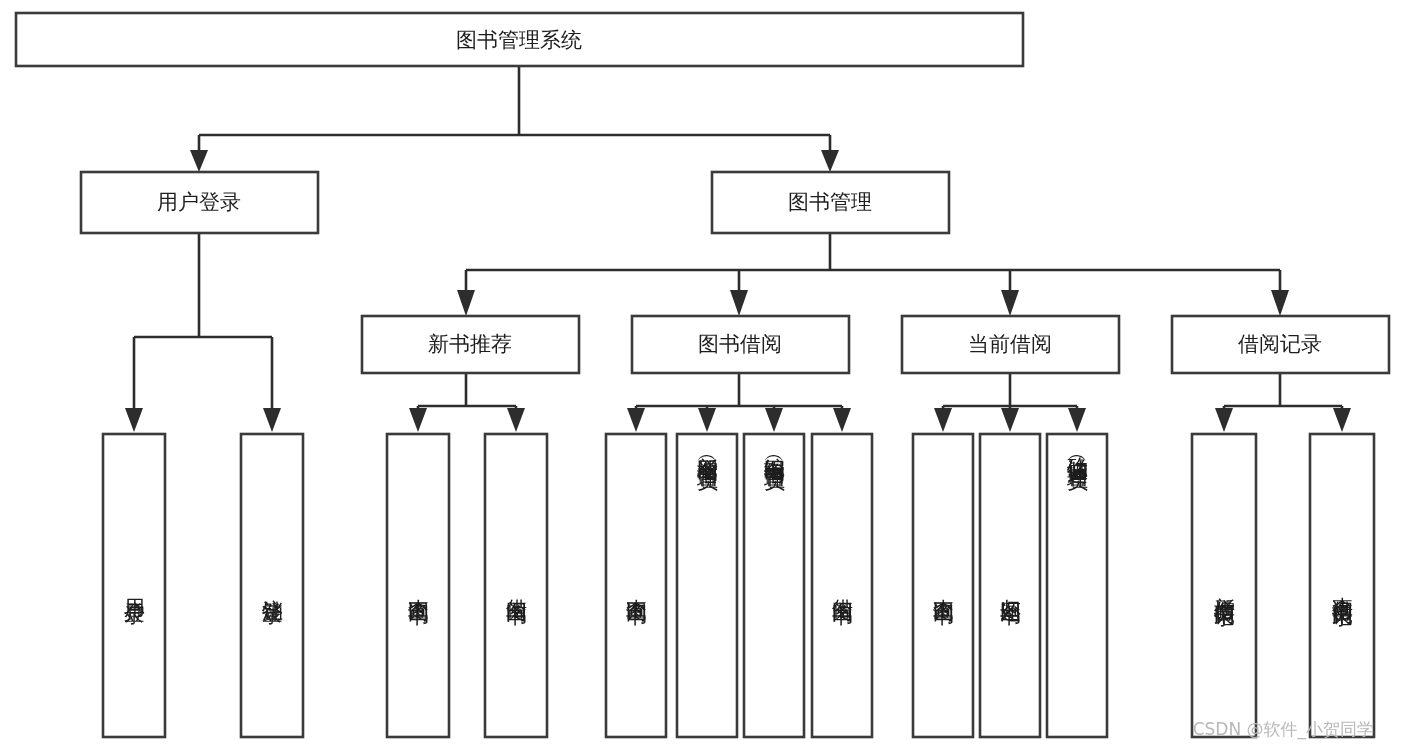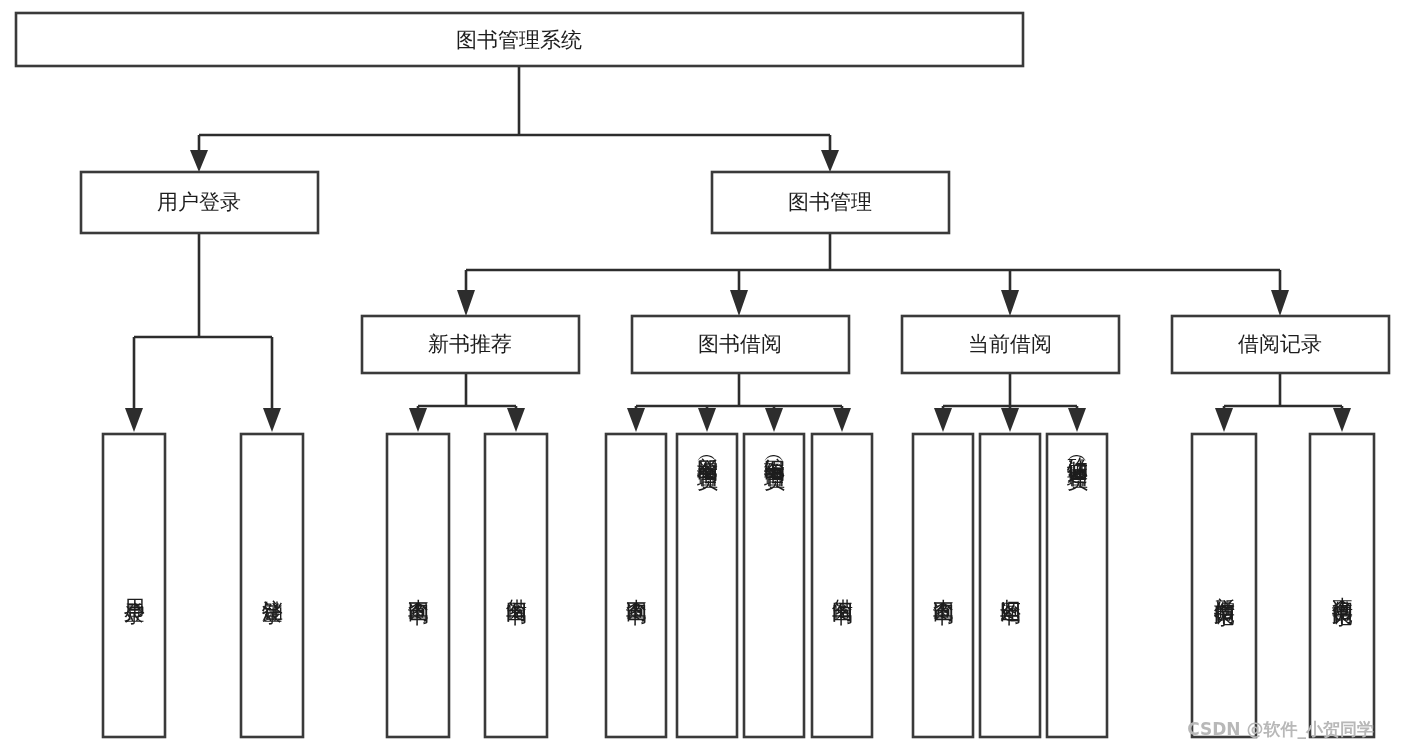--- a/index.html
+++ b/index.html
@@ -72,21 +72,20 @@
   }
   .watermark {
     position: absolute;
     right: 10px;
     bottom: 6px;
     font-family: "DejaVu Sans", "Liberation Sans", sans-serif;
     font-size: 17px;
     color: #b8b8b8;
     white-space: nowrap;
     user-select: none;
-    font-weight: bold;
   }
 </style>
 </head>
 <body>
 
 <div id="diagram-root">
 
   <svg id="flow-svg" viewBox="0 0 1405 747">
 
     <g>

